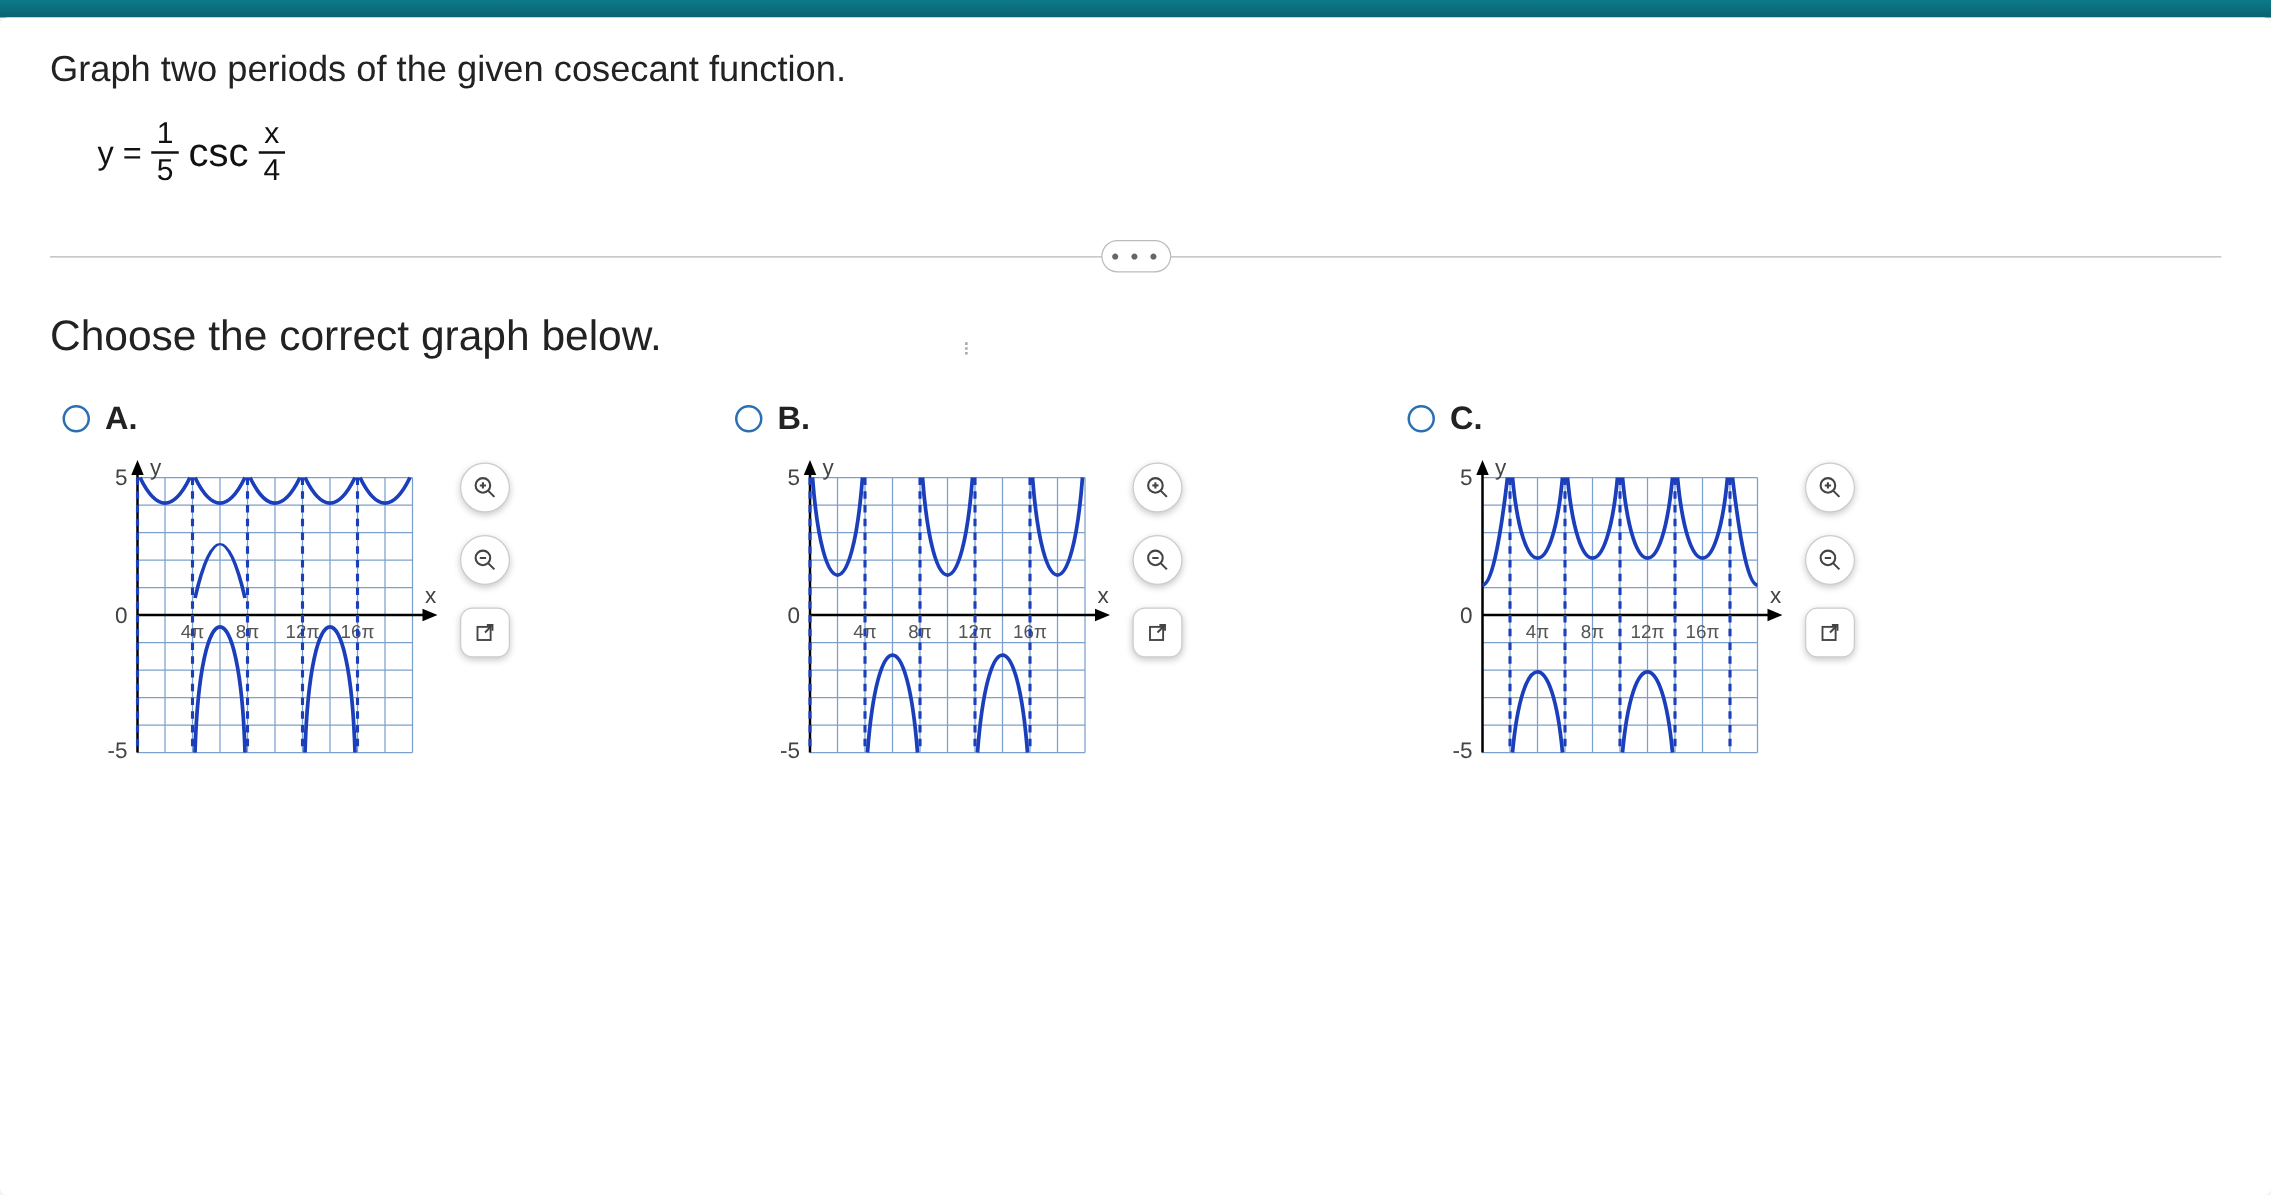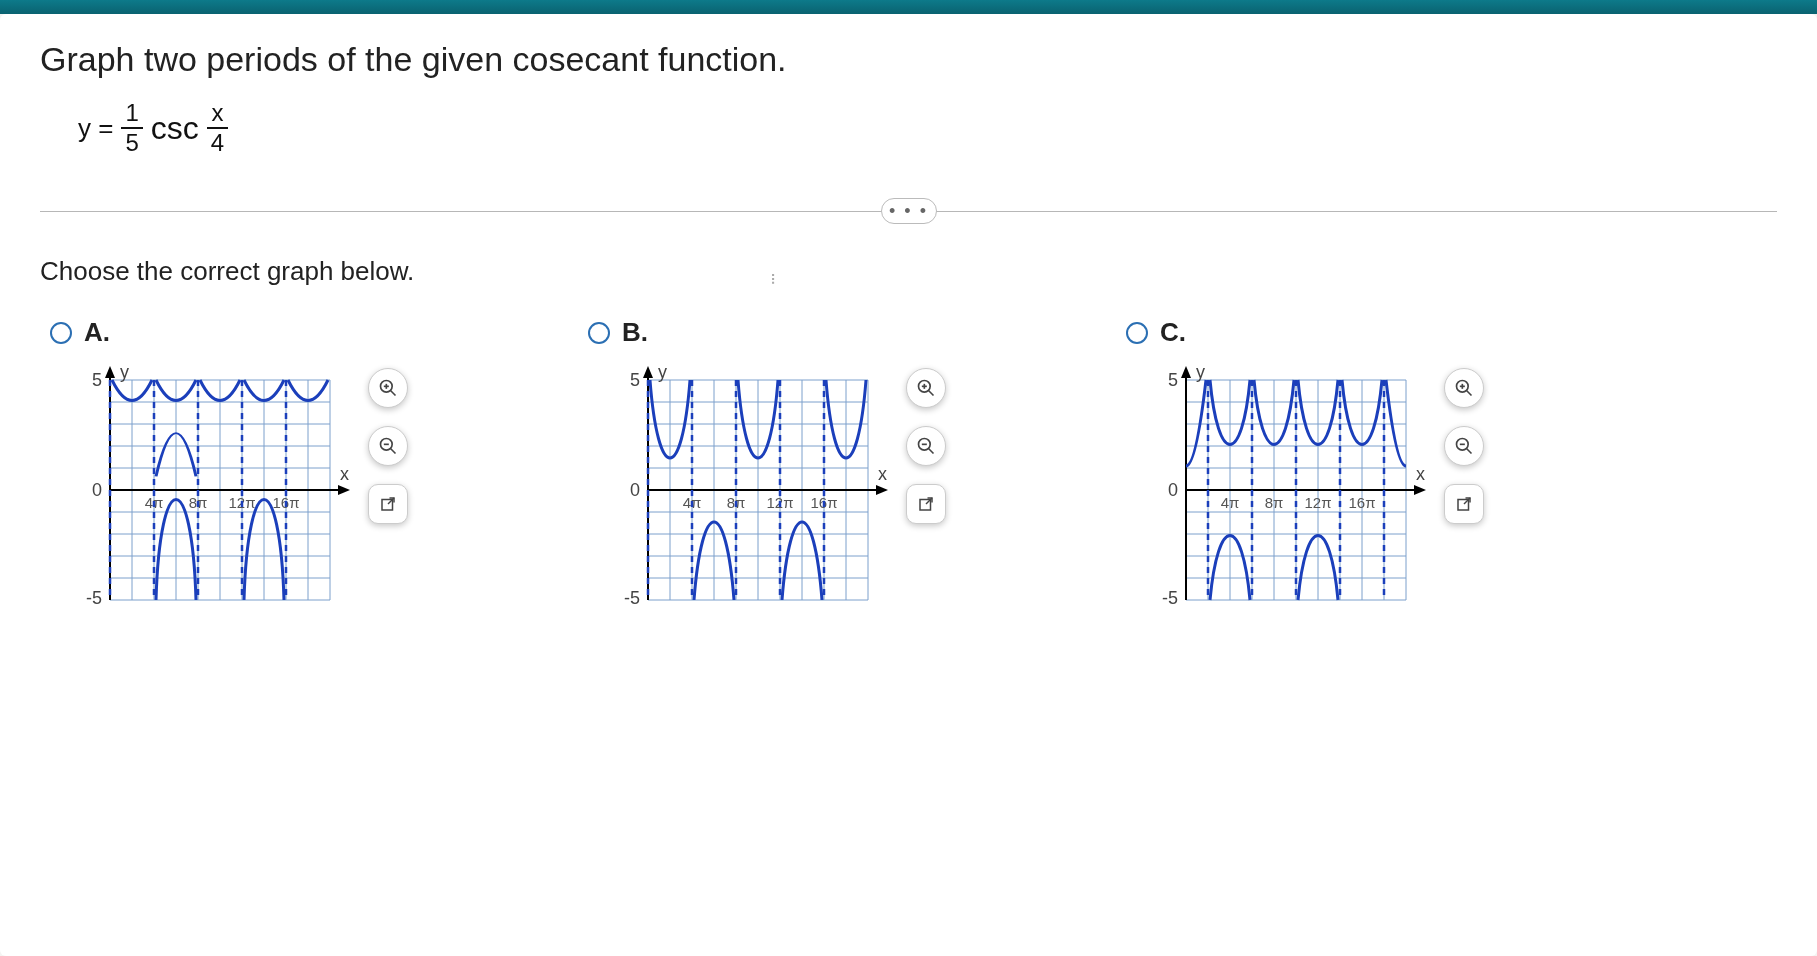--- a/index.html
+++ b/index.html
@@ -14,21 +14,21 @@
   .topbar {
     position: absolute; top: 0; left: 0; right: 0; height: 14px;
     background: linear-gradient(#0d7a8a, #0a6270);
   }
   .page {
     position: absolute; top: 14px; left: 0; right: 0; bottom: 0;
     background: #fff;
     border-radius: 6px;
     padding: 26px 40px 40px 40px;
   }
-  .question-text { font-size: 34px; color: #222; margin-bottom: 22px; }
+  .question-text { font-size: 29px; color: #222; margin-bottom: 22px; }
   .formula {
     font-size: 26px; color: #111; padding-left: 38px;
     display: flex; align-items: center; gap: 8px;
   }
   .frac {
     display: inline-flex; flex-direction: column; align-items: center;
     line-height: 1; font-size: 24px; vertical-align: middle;
   }
   .frac .num { padding: 0 4px 2px 4px; }
   .frac .den { border-top: 2px solid #111; padding: 2px 4px 0 4px; }
@@ -37,21 +37,21 @@
     position: relative; margin-top: 56px;
     border-top: 1px solid #b7b7b7;
     width: 100%;
   }
   .dots-pill {
     position: absolute; top: -14px; left: 50%; transform: translateX(-50%);
     background: #fff; border: 1px solid #bbb; border-radius: 14px;
     width: 56px; height: 26px; display: flex; align-items: center; justify-content: center;
     font-size: 18px; letter-spacing: 2px; color: #666;
   }
-  .choose-text { font-size: 26px; margin-top: 44px; margin-bottom: 30px; }
+  .choose-text { font-size: 34px; margin-top: 44px; margin-bottom: 30px; }
   .options-row {
     display: flex; gap: 180px; padding-left: 10px;
   }
   .option { display: flex; flex-direction: column; position: relative; }
   .option-header { display: flex; align-items: center; gap: 12px; font-size: 26px; font-weight: bold; margin-bottom: 18px; }
   .radio {
     width: 22px; height: 22px; border: 2px solid #2b6fb3; border-radius: 50%; display: inline-block;
   }
   .graph-wrap { display: flex; align-items: flex-start; gap: 18px; }
   .graph-svg { display: block; }

